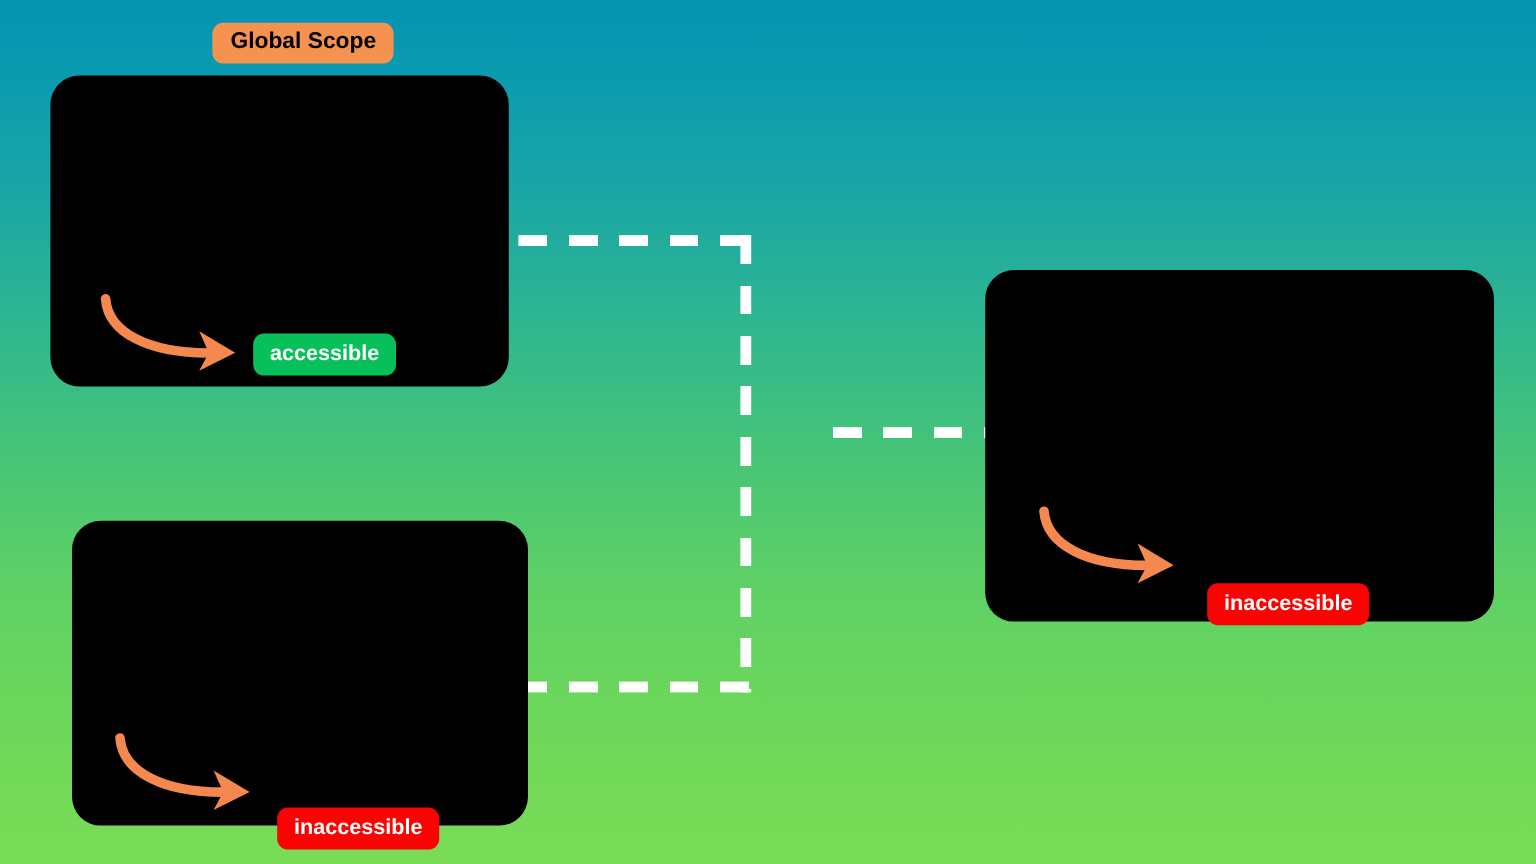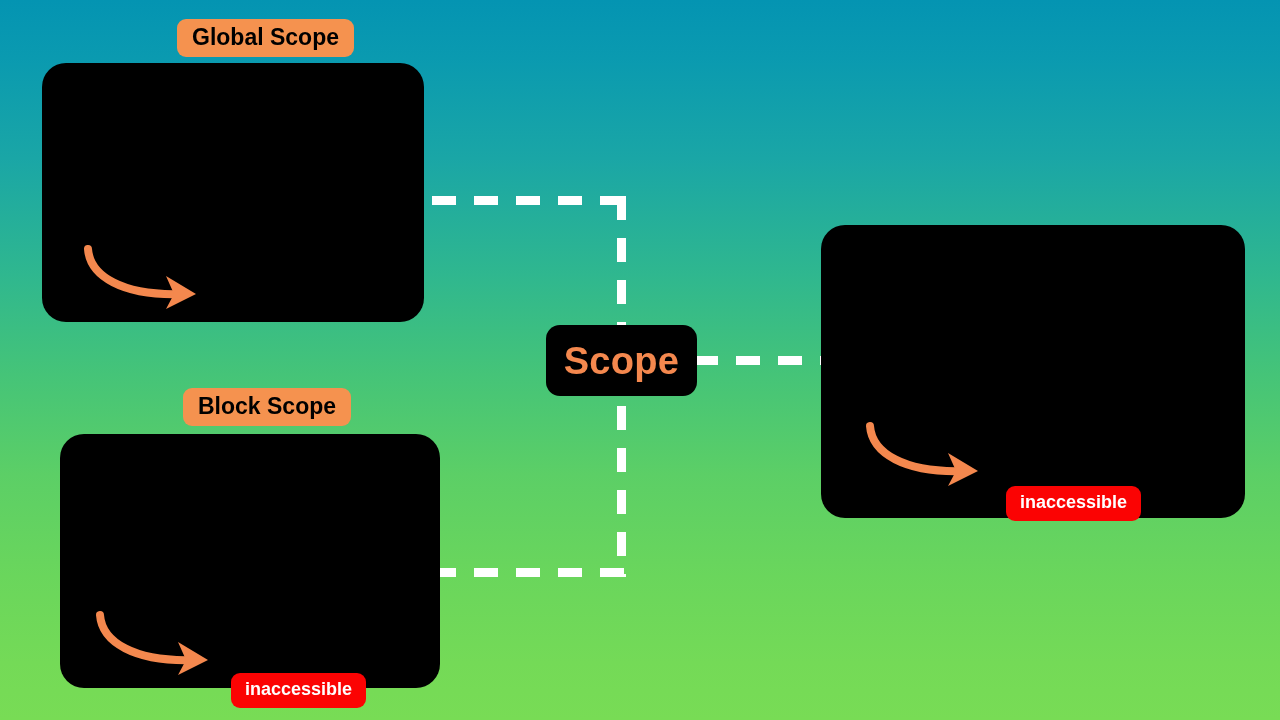--- a/index.html
+++ b/index.html
@@ -73,21 +73,21 @@
     font-weight: bold;
     letter-spacing: 0.3px;
     line-height: 1;
   }
 
   
   .badge {
     position: absolute;
     background: #f5924f;
     color: #000000;
-    font-size: 23px;
+    font-size: 19px;
     font-weight: bold;
     border-radius: 9px;
     padding: 6px 15px 8px 15px;
     z-index: 6;
     white-space: nowrap;
     line-height: 1.05;
   }
   #badge-global { left: 177px; top: 19px;  }
   #badge-local  { left: 975px; top: 170px; }
   #badge-block  { left: 183px; top: 388px; }
@@ -148,61 +148,58 @@
 </head>
 <body>
 
 <div id="canvas">
 
   <div class="dash-h" id="conn-global-h"></div>
   <div class="dash-h" id="conn-block-h"></div>
   <div class="dash-v" id="conn-vert"></div>
   <div class="dash-h" id="conn-local-h"></div>
 
-  <div id="center-node">
-    <span class="label">Scope</span>
-  </div>
 
   <div class="badge" id="badge-global">Global Scope</div>
 
   <div class="card" id="card-global"></div>
   <pre class="code" id="code-global">var globalVar = 'I am a global variable';
 
 function checkGlobalScope() {
      console.log(globalVar); // I am a global variable
 }
 
 checkGlobalScope();
 console.log(globalVar); // I am a global variable</pre>
 
   <svg class="arrow-svg" id="arrow-global" width="130" height="62" viewBox="0 0 130 62">
     <path d="M4 3 C 6 30, 38 50, 98 48" stroke="#f4884e" stroke-width="8" fill="none" stroke-linecap="round"></path>
     <path d="M82 30 L 112 48 L 82 63 L 90 48 Z" fill="#f4884e"></path>
   </svg>
 
+  <div class="pill ok" id="pill-global">accessible</div>
 
 
   <div class="card" id="card-local"></div>
   <pre class="code" id="code-local">function localScopeExample() {
   var localVar = 'I am a local variable';
   console.log(localVar); // I am a local variable
 }
 
 localScopeExample();
 console.log(localVar); // Uncaught ReferenceError:
 localVar is not defined</pre>
 
   <svg class="arrow-svg" id="arrow-local" width="130" height="62" viewBox="0 0 130 62">
     <path d="M4 3 C 6 30, 38 50, 98 48" stroke="#f4884e" stroke-width="8" fill="none" stroke-linecap="round"></path>
     <path d="M82 30 L 112 48 L 82 63 L 90 48 Z" fill="#f4884e"></path>
   </svg>
 
   <div class="pill bad" id="pill-local">inaccessible</div>
 
-  <div class="badge" id="badge-block">Block Scope</div>
 
   <div class="card" id="card-block"></div>
   <pre class="code" id="code-block">{
     let blockVar = 'I am a block-scoped variable';
     console.log(blockVar); // I am a block-scoped
     variable
 }
 
 console.log(blockVar); // Uncaught
 ReferenceError: blockVar is not defined</pre>

